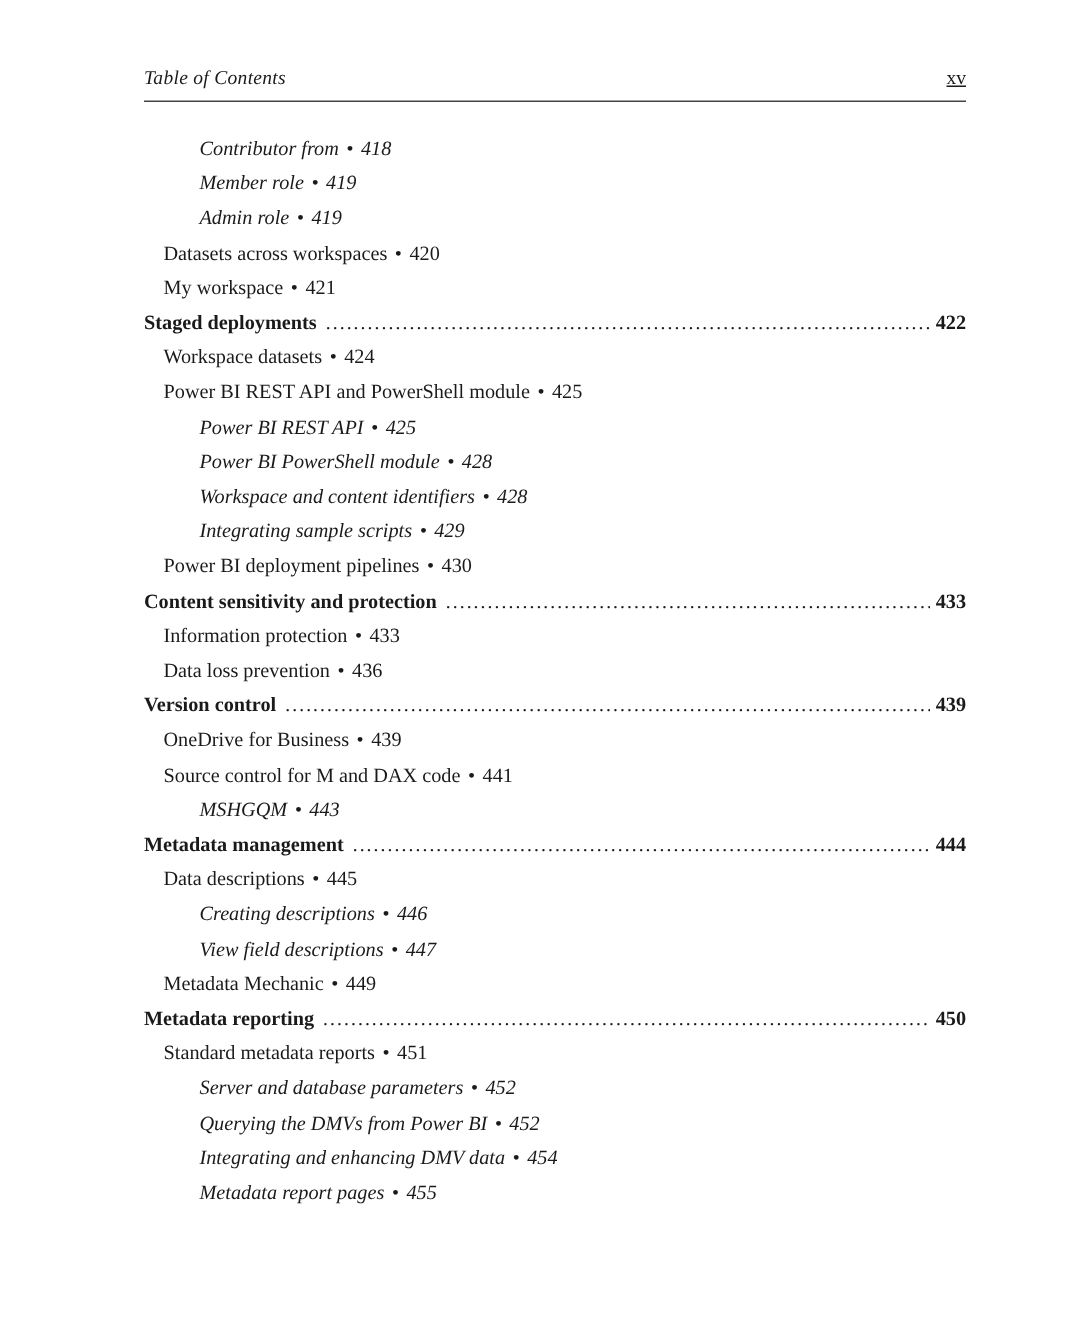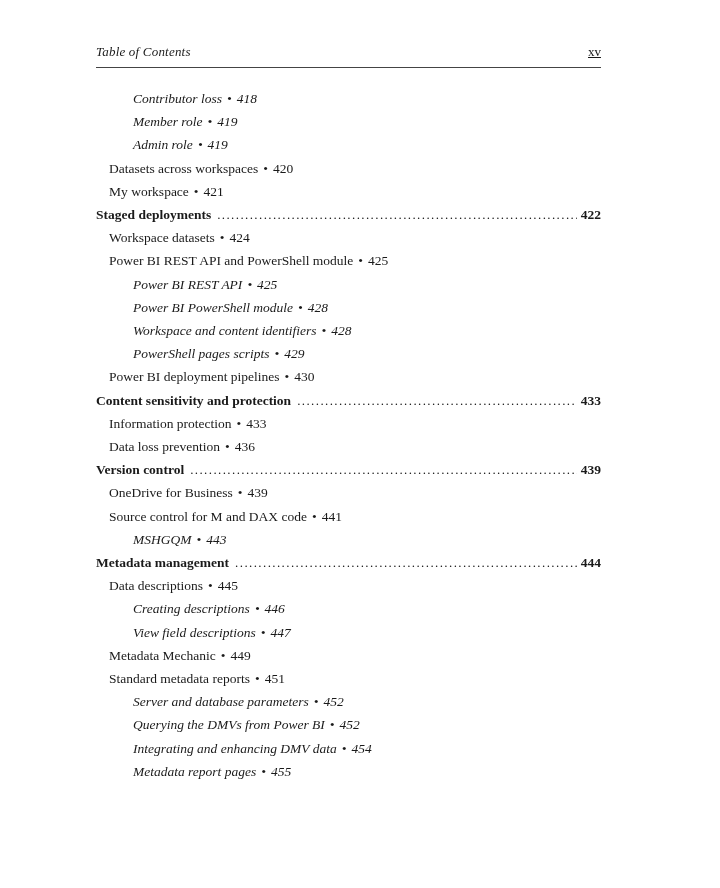--- a/index.html
+++ b/index.html
@@ -7,21 +7,21 @@
     width: 720px;
     height: 888px;
     background: #ffffff;
     font-family: "Liberation Serif", "DejaVu Serif", serif;
     color: #1a1a1a;
     overflow: hidden;
   }
   .page {
     width: 720px;
     height: 888px;
-    padding: 44px 119px 0 96px;
+    padding: 44px 76px 0 96px;
   }
   .header {
     display: flex;
     justify-content: space-between;
     align-items: baseline;
     padding-bottom: 7px;
     border-bottom: 1px solid #444;
   }
   .header-title {
     font-style: italic;
@@ -81,21 +81,21 @@
 <body>
 
 <div class="page">
   <header class="header">
     <span class="header-title">Table of Contents</span>
     <span class="header-page">xv</span>
   </header>
 
   <main class="toc">
       <div class="row lvl3 bullet">
-    <span class="text">Contributor loss</span>
+    <span class="text">Contributor from</span>
     <span class="sep">•</span>
     <span class="page-num">418</span>
   </div>
       <div class="row lvl3 bullet">
     <span class="text">Member role</span>
     <span class="sep">•</span>
     <span class="page-num">419</span>
   </div>
       <div class="row lvl3 bullet">
     <span class="text">Admin role</span>
@@ -136,21 +136,21 @@
     <span class="text">Power BI PowerShell module</span>
     <span class="sep">•</span>
     <span class="page-num">428</span>
   </div>
       <div class="row lvl3 bullet">
     <span class="text">Workspace and content identifiers</span>
     <span class="sep">•</span>
     <span class="page-num">428</span>
   </div>
       <div class="row lvl3 bullet">
-    <span class="text">PowerShell pages scripts</span>
+    <span class="text">Integrating sample scripts</span>
     <span class="sep">•</span>
     <span class="page-num">429</span>
   </div>
       <div class="row lvl2 bullet">
     <span class="text">Power BI deployment pipelines</span>
     <span class="sep">•</span>
     <span class="page-num">430</span>
   </div>
       <div class="row lvl1 dots">
     <span class="text">Content sensitivity and protection</span>
@@ -204,20 +204,25 @@
   </div>
       <div class="row lvl3 bullet">
     <span class="text">View field descriptions</span>
     <span class="sep">•</span>
     <span class="page-num">447</span>
   </div>
       <div class="row lvl2 bullet">
     <span class="text">Metadata Mechanic</span>
     <span class="sep">•</span>
     <span class="page-num">449</span>
+  </div>
+      <div class="row lvl1 dots">
+    <span class="text">Metadata reporting</span>
+    <span class="sep"></span>
+    <span class="page-num">450</span>
   </div>
       <div class="row lvl2 bullet">
     <span class="text">Standard metadata reports</span>
     <span class="sep">•</span>
     <span class="page-num">451</span>
   </div>
       <div class="row lvl3 bullet">
     <span class="text">Server and database parameters</span>
     <span class="sep">•</span>
     <span class="page-num">452</span>

